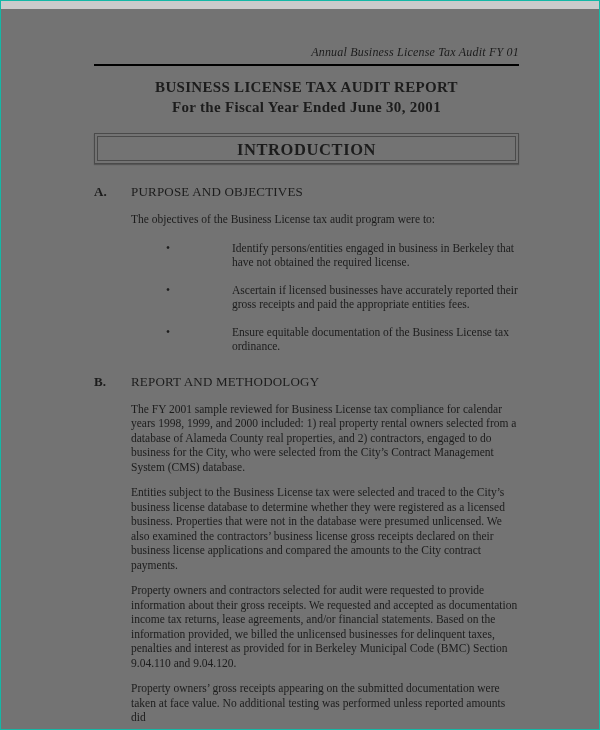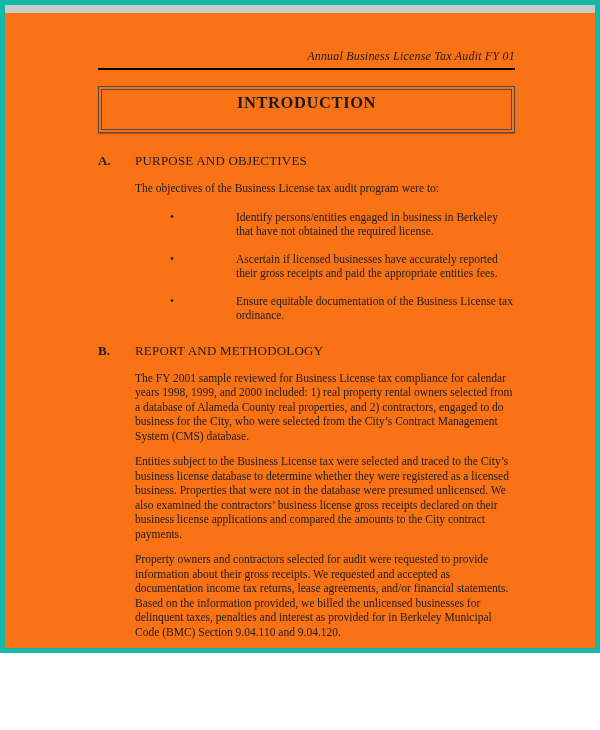--- a/index.html
+++ b/index.html
@@ -6,23 +6,23 @@
   html, body { background: #ffffff; }
   body {
     width: 600px;
     height: 730px;
     font-family: "Liberation Serif", "DejaVu Serif", serif;
     color: #1c1c1c;
   }
   .page {
     position: relative;
     width: 600px;
-    height: 653px;
-    background: #f97316;
-    border: 5px solid #14b8a6;
+    height: 730px;
+    background: #737373;
+    border: 1px solid #14b8a6;
     overflow: hidden;
   }
   .page-edge-top {
     height: 8px;
     width: 100%;
     background: #cbcbcb;
   }
   .content {
     padding: 36px 80px 0 93px;
   }
@@ -47,21 +47,21 @@
   }
   .intro-box {
     margin-top: 16px;
     border: 1px solid #4a4a4a;
     padding: 2px;
     box-shadow: 0 1px 1px rgba(0,0,0,0.25);
   }
   .intro-box-inner {
     border: 1px solid #4a4a4a;
     text-align: center;
-    padding: 3px 0 16px 0;
+    padding: 3px 0 0 0;
   }
   .intro-heading {
     font-weight: bold;
     font-size: 16.5px;
     letter-spacing: 0.6px;
   }
   .section { margin-top: 20px; }
   .section-head {
     display: flex;
     margin-bottom: 12px;
@@ -102,20 +102,24 @@
 <body>
 
 <div class="page">
   <div class="page-edge-top"></div>
   <div class="content">
 
     <div class="running-header">Annual Business License Tax Audit FY 01</div>
 
     <div class="header-rule"></div>
 
+    <div class="report-title">
+      <div>BUSINESS LICENSE TAX AUDIT REPORT</div>
+      <div>For the Fiscal Year Ended June 30, 2001</div>
+    </div>
 
     <div class="intro-box">
       <div class="intro-box-inner">
         <div class="intro-heading">INTRODUCTION</div>
       </div>
     </div>
 
     <div class="section">
       <div class="section-head">
         <div class="section-letter">A.</div>

